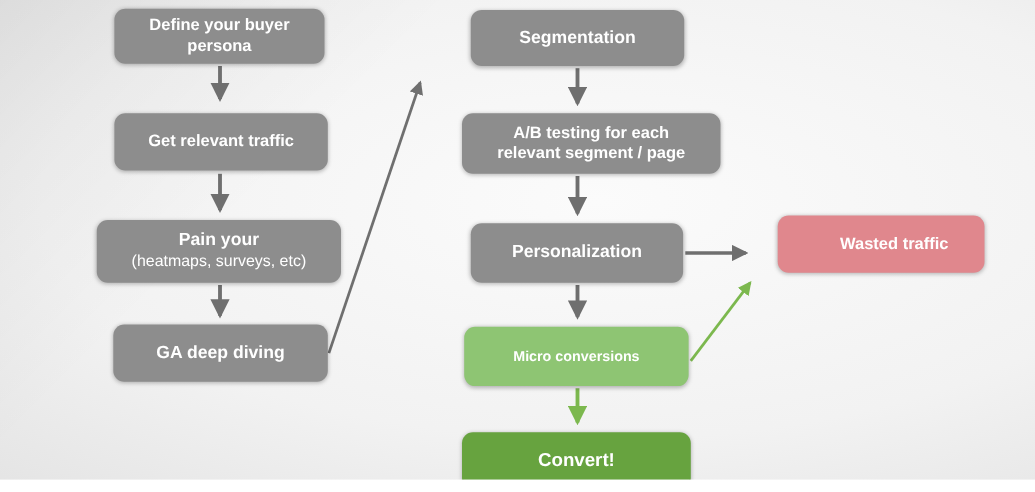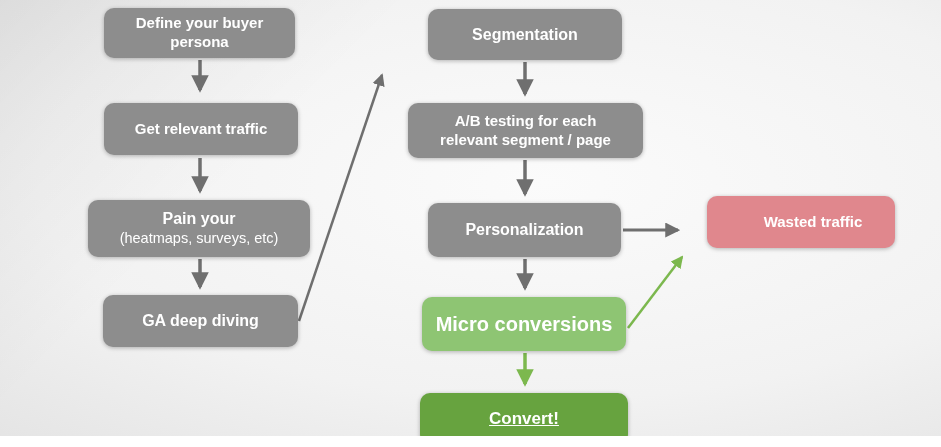--- a/index.html
+++ b/index.html
@@ -55,26 +55,26 @@
     border-radius: 10px;
     color: var(--box-text, #ffffff);
     text-align: center;
     font-weight: bold;
     font-size: 15px;
     line-height: 1.25;
     box-shadow: 0 1px 4px rgba(0,0,0,0.28);
   }
   .node.gray  { background: var(--gray-box, #8d8d8d); }
   .node.lgreen { background: var(--green-box, #8ec573); }
-  .node.dgreen { background: var(--dark-green-box, #67a33f); text-decoration: underline; }
+  .node.dgreen { background: var(--dark-green-box, #67a33f); }
   .node.pink  { background: var(--pink-box, #e0878d); }
   .node-label { display: block; max-width: 190px; }
   .node-sublabel { display: block; font-weight: normal; font-size: 14.5px; white-space: nowrap; }
   .node.convert .node-label { font-size: 17px; }
-  .node.micro .node-label { font-size: 20px; }
+  .node.micro .node-label { font-size: 13px; }
 </style>
 </head>
 <body>
 
 <div class="canvas">
 
   <svg class="arrows" viewBox="0 0 941 447" xmlns="http://www.w3.org/2000/svg">
     <defs>
       <marker id="mgray" markerWidth="5" markerHeight="5" refX="8.5" refY="5" orient="auto" markerUnits="strokeWidth" viewBox="0 0 10 10">
         <path class="head-gray" d="M0,0 L10,5 L0,10 Z"></path>
@@ -112,21 +112,21 @@
   </div>
 
   <div class="node gray" style="left:103px; top:295px; width:195px; height:52px;">
     <span class="node-label" style="font-size:16px;">GA deep diving</span>
   </div>
 
   <div class="node gray" style="left:428px; top:9px; width:194px; height:51px;">
     <span class="node-label" style="font-size:16px;">Segmentation</span>
   </div>
 
-  <div class="node gray" style="left:408px; top:103px; width:235px; height:55px;text-align:center;">
+  <div class="node gray" style="left:420px; top:103px; width:235px; height:55px;text-align:center;">
     <span class="node-label">A/B testing for each relevant segment / page</span>
   </div>
 
   <div class="node gray" style="left:428px; top:203px; width:193px; height:54px;">
     <span class="node-label" style="font-size:16px;">Personalization</span>
   </div>
 
   <div class="node lgreen micro" style="left:422px; top:297px; width:204px; height:54px;">
     <span class="node-label">Micro conversions</span>
   </div>

